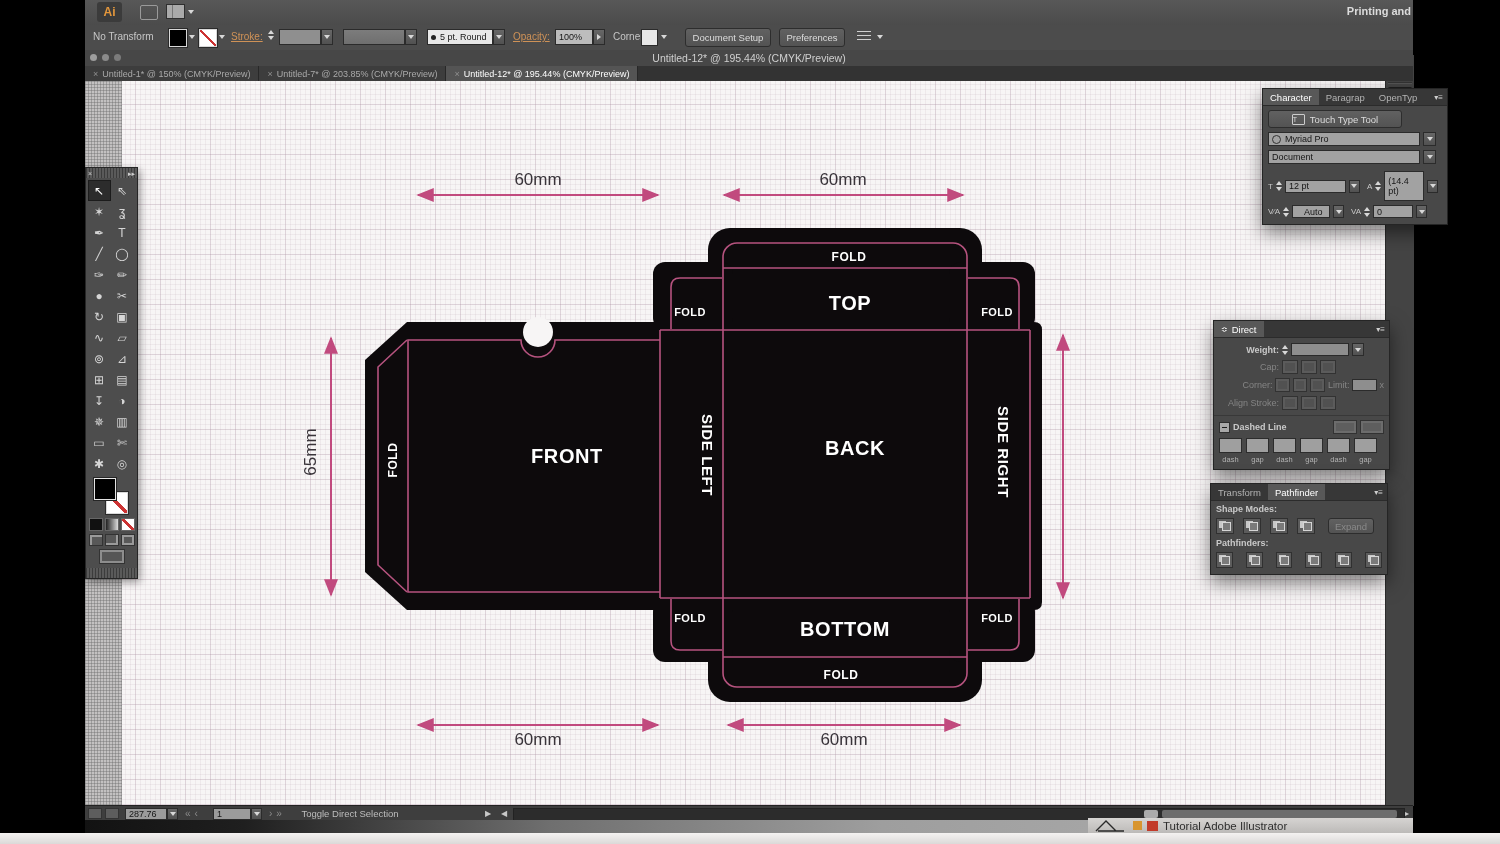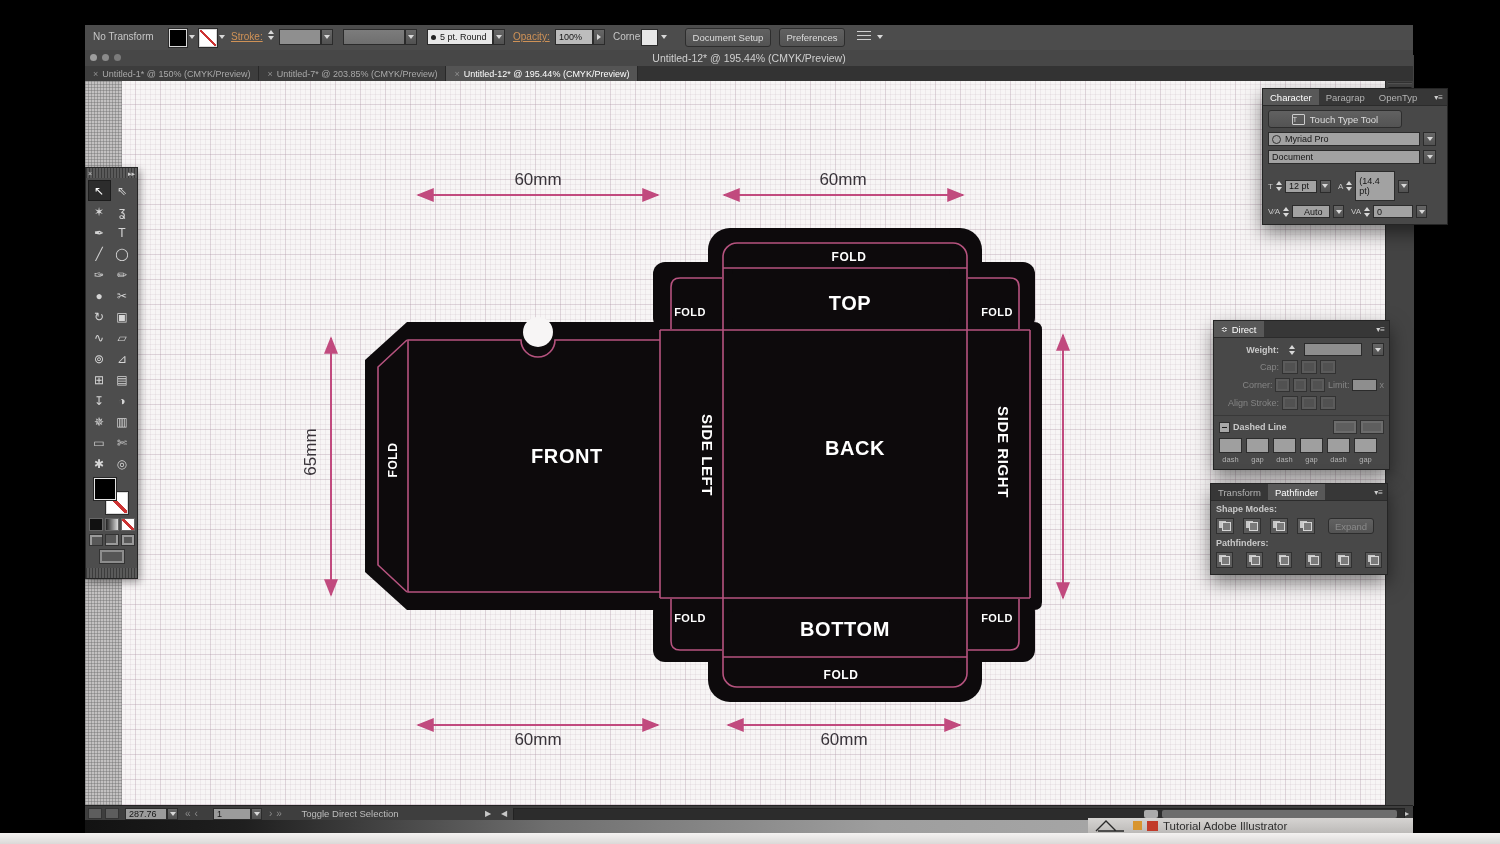--- a/index.html
+++ b/index.html
@@ -155,20 +155,29 @@
 
     <text class="t-fold" x="849" y="261">FOLD</text>
     <text class="t-foldsm" x="690" y="316">FOLD</text>
     <text class="t-foldsm" x="997" y="316">FOLD</text>
     <text class="t-foldsm" x="690" y="622">FOLD</text>
     <text class="t-foldsm" x="997" y="622">FOLD</text>
     <text class="t-fold" x="841" y="679">FOLD</text>
     <text class="t-fold" x="397" y="460" transform="rotate(-90 397 460)">FOLD</text>
   </svg>
 
+  <div class="ab menubar" style="z-index:10;">
+    <div class="ab" style="left:12px;top:2px;width:25px;height:20px;background:#3b3b3b;border-radius:3px;color:#e3973c;
+         font-weight:bold;font-size:12px;display:flex;align-items:center;justify-content:center;">Ai</div>
+    <div class="ab" style="left:55px;top:5px;width:16px;height:13px;border:1px solid #9a9a9a;border-radius:2px;"></div>
+    <div class="ab" style="left:82px;top:5px;width:17px;height:13px;background:
+         linear-gradient(90deg,#aaa 0 5px,#777 5px 6px,#aaa 6px 17px),linear-gradient(#aaa,#aaa);box-shadow:0 0 0 1px #2f2f2f;"></div>
+    <div class="ab tri-down" style="left:103px;top:10px;"></div>
+    <div class="ab" style="right:2px;top:5px;color:#dcdcdc;font-size:11px;font-weight:bold;">Printing and</div>
+  </div>
 
   <div class="ab controlbar" style="z-index:10;">
     <div class="ab lbl" style="left:8px;top:6px;">No Transform</div>
     <div class="ab swfill" style="left:84px;top:4px;"></div>
     <div class="ab tri-down" style="left:104px;top:10px;"></div>
     <div class="ab swnone" style="left:114px;top:4px;"></div>
     <div class="ab tri-down" style="left:134px;top:10px;"></div>
     <div class="ab olink" style="left:146px;top:6px;">Stroke:</div>
     <div class="ab stepper" style="left:183px;top:5px;">
         <div class="tri-up"></div>
@@ -326,21 +335,21 @@
       <div class="ddbtn" style="width:13px;height:14px;">
           <div class="tri-down"></div>
         </div>
     </div>
     <div class="prow" style="padding-top:5px;">
       <span class="plbl" style="font-size:8px;">T</span>
       <div class="stepper">
           <div class="tri-up"></div>
           <div class="tri-down"></div>
         </div>
-      <div class="field" style="width:32px;height:13px;">
+      <div class="field" style="width:61px;height:13px;">
           <span>12 pt</span>
         </div>
       <div class="ddbtn" style="width:11px;height:13px;">
           <div class="tri-down"></div>
         </div>
       <span class="plbl" style="font-size:8px;margin-left:4px;">A</span>
       <div class="stepper">
           <div class="tri-up"></div>
           <div class="tri-down"></div>
         </div>
@@ -378,21 +387,21 @@
   </div>
 
   <div class="panel" style="left:1213px;top:320px;width:175px;">
     <div class="ptabs">
       <div class="ptab on" style="gap:4px;">
         <span style="font-size:8px;">≎</span>
         <span>Direct</span>
       </div>
       <div class="pmenu">▾≡</div>
     </div>
-    <div class="prow" style="padding-top:5px;justify-content:space-between;">
+    <div class="prow" style="padding-top:5px;">
       <span class="plbl" style="width:60px;text-align:right;font-weight:bold;">Weight:</span>
       <div class="stepper">
           <div class="tri-up"></div>
           <div class="tri-down"></div>
         </div>
       <div class="field" style="width:58px;height:13px;background:#8e8e8e;"></div>
       <div class="ddbtn" style="width:12px;height:13px;">
           <div class="tri-down"></div>
         </div>
     </div>

